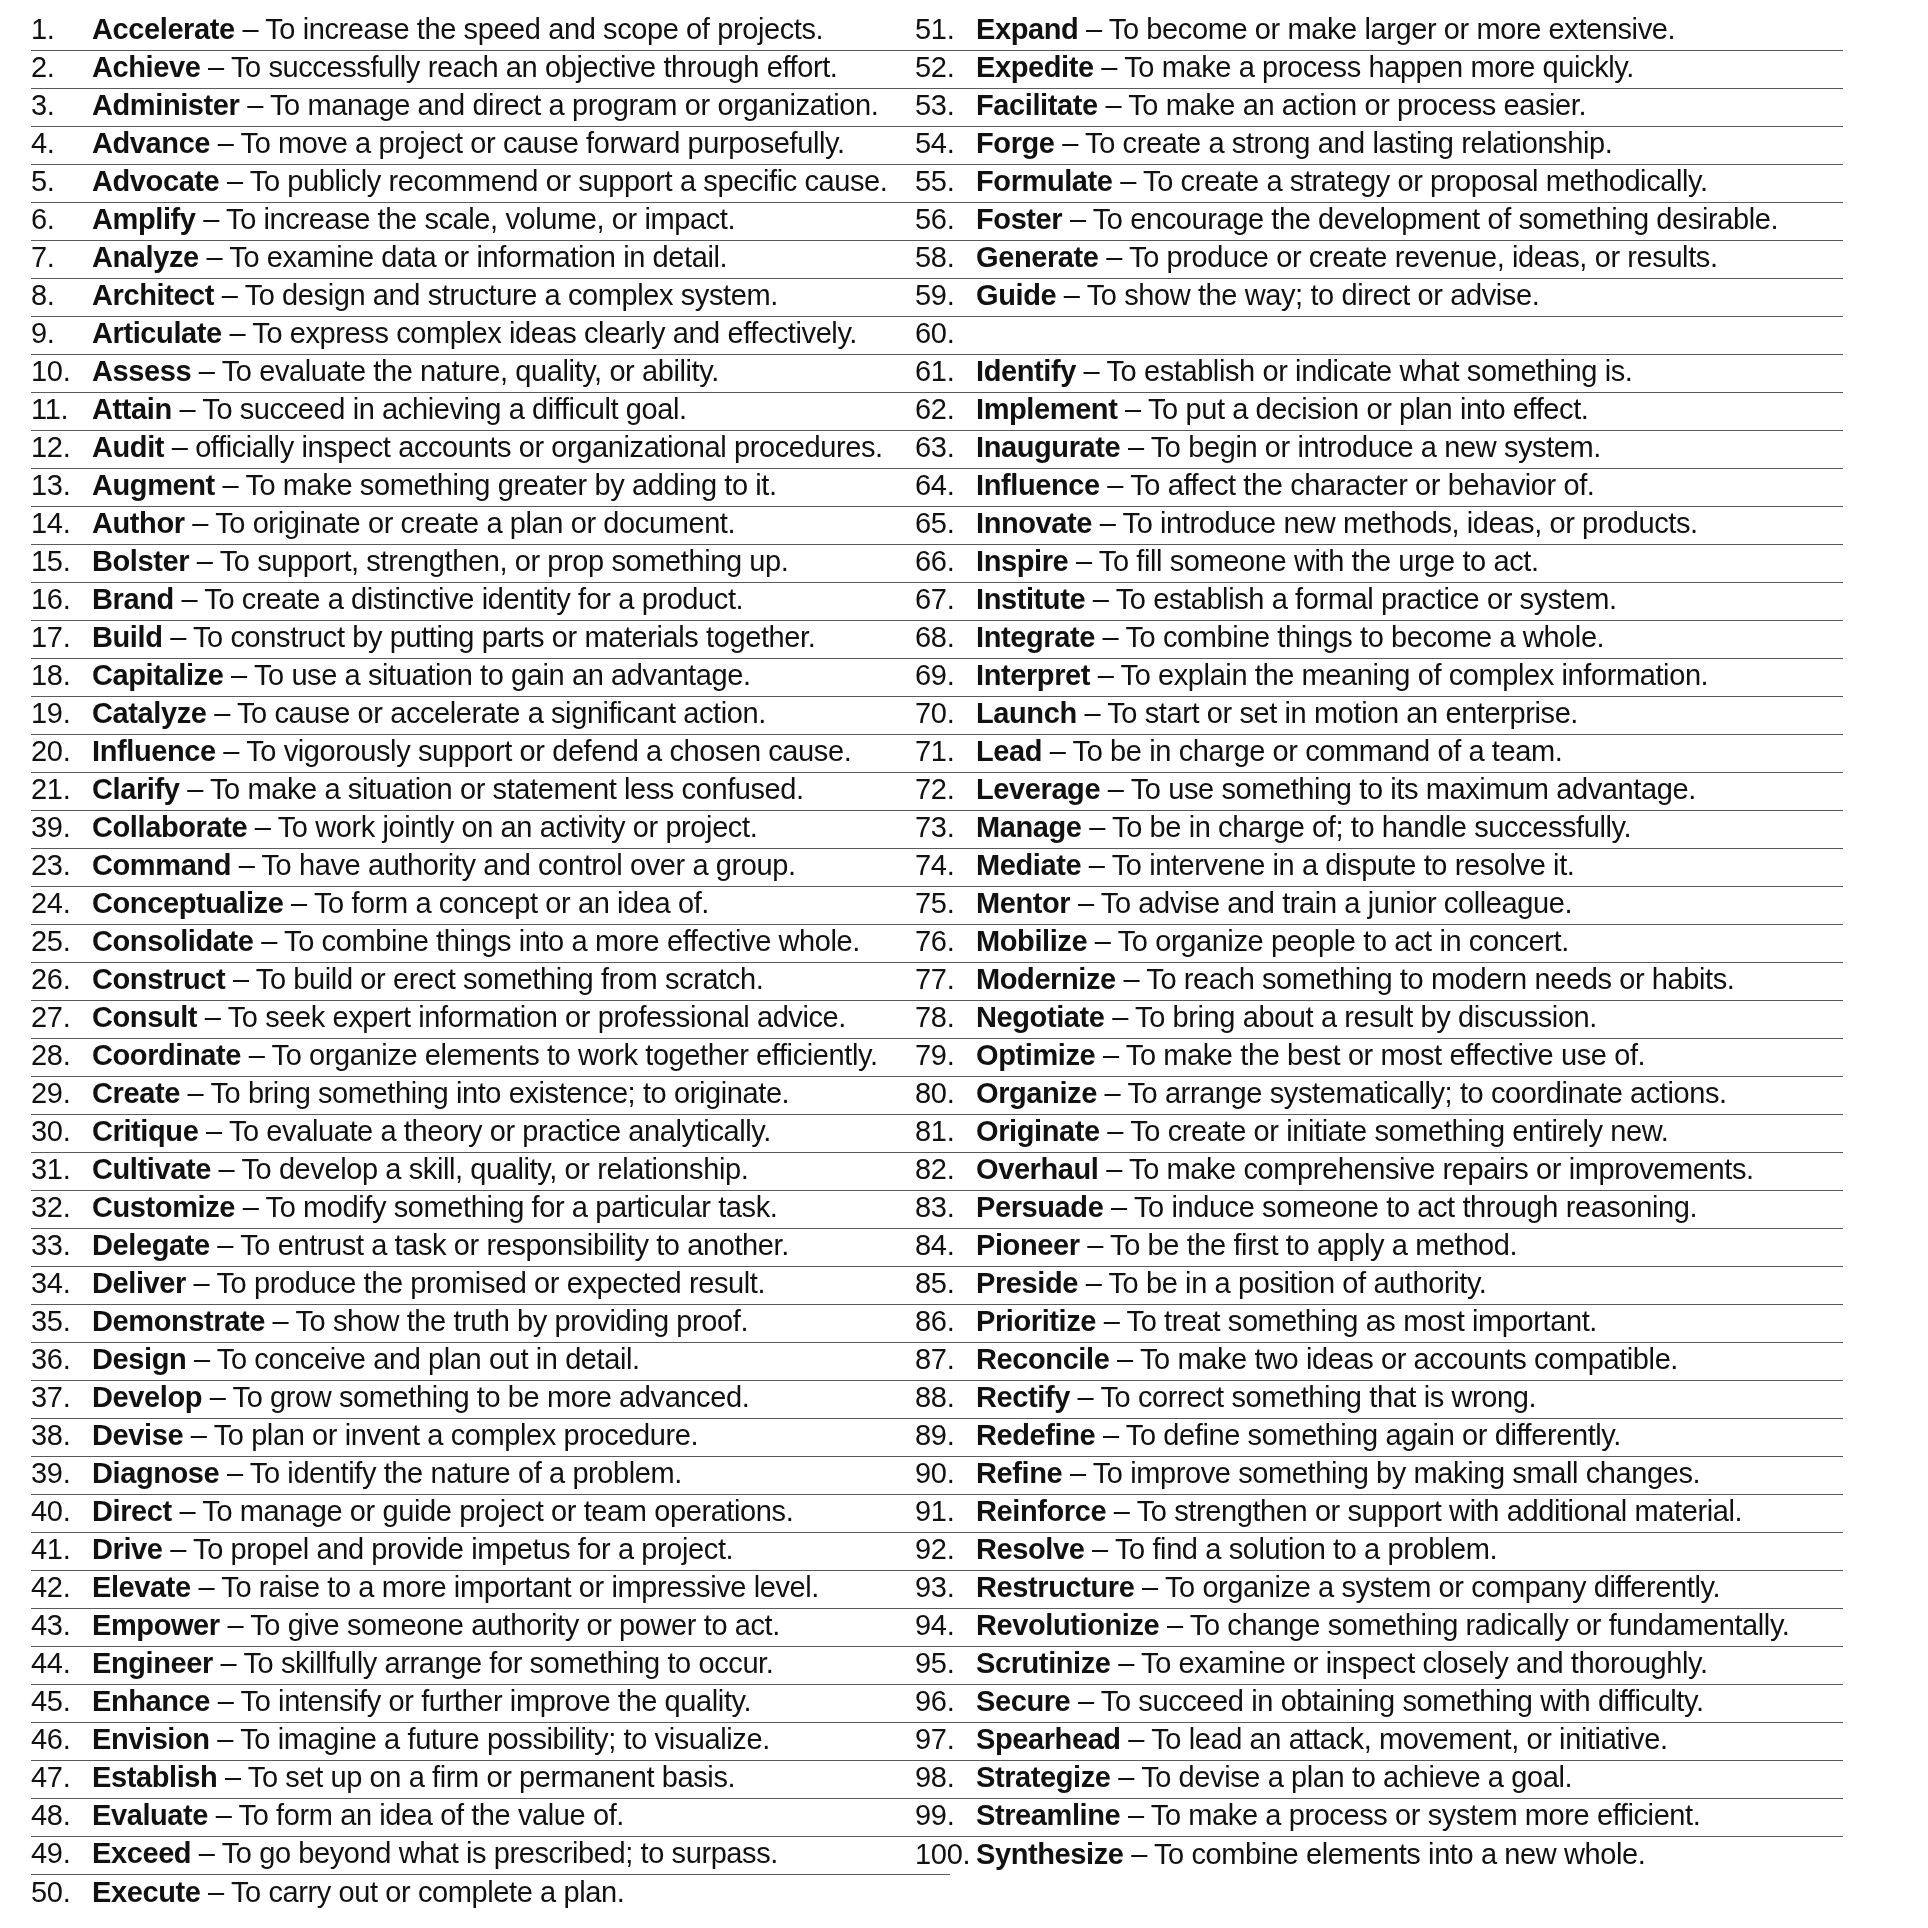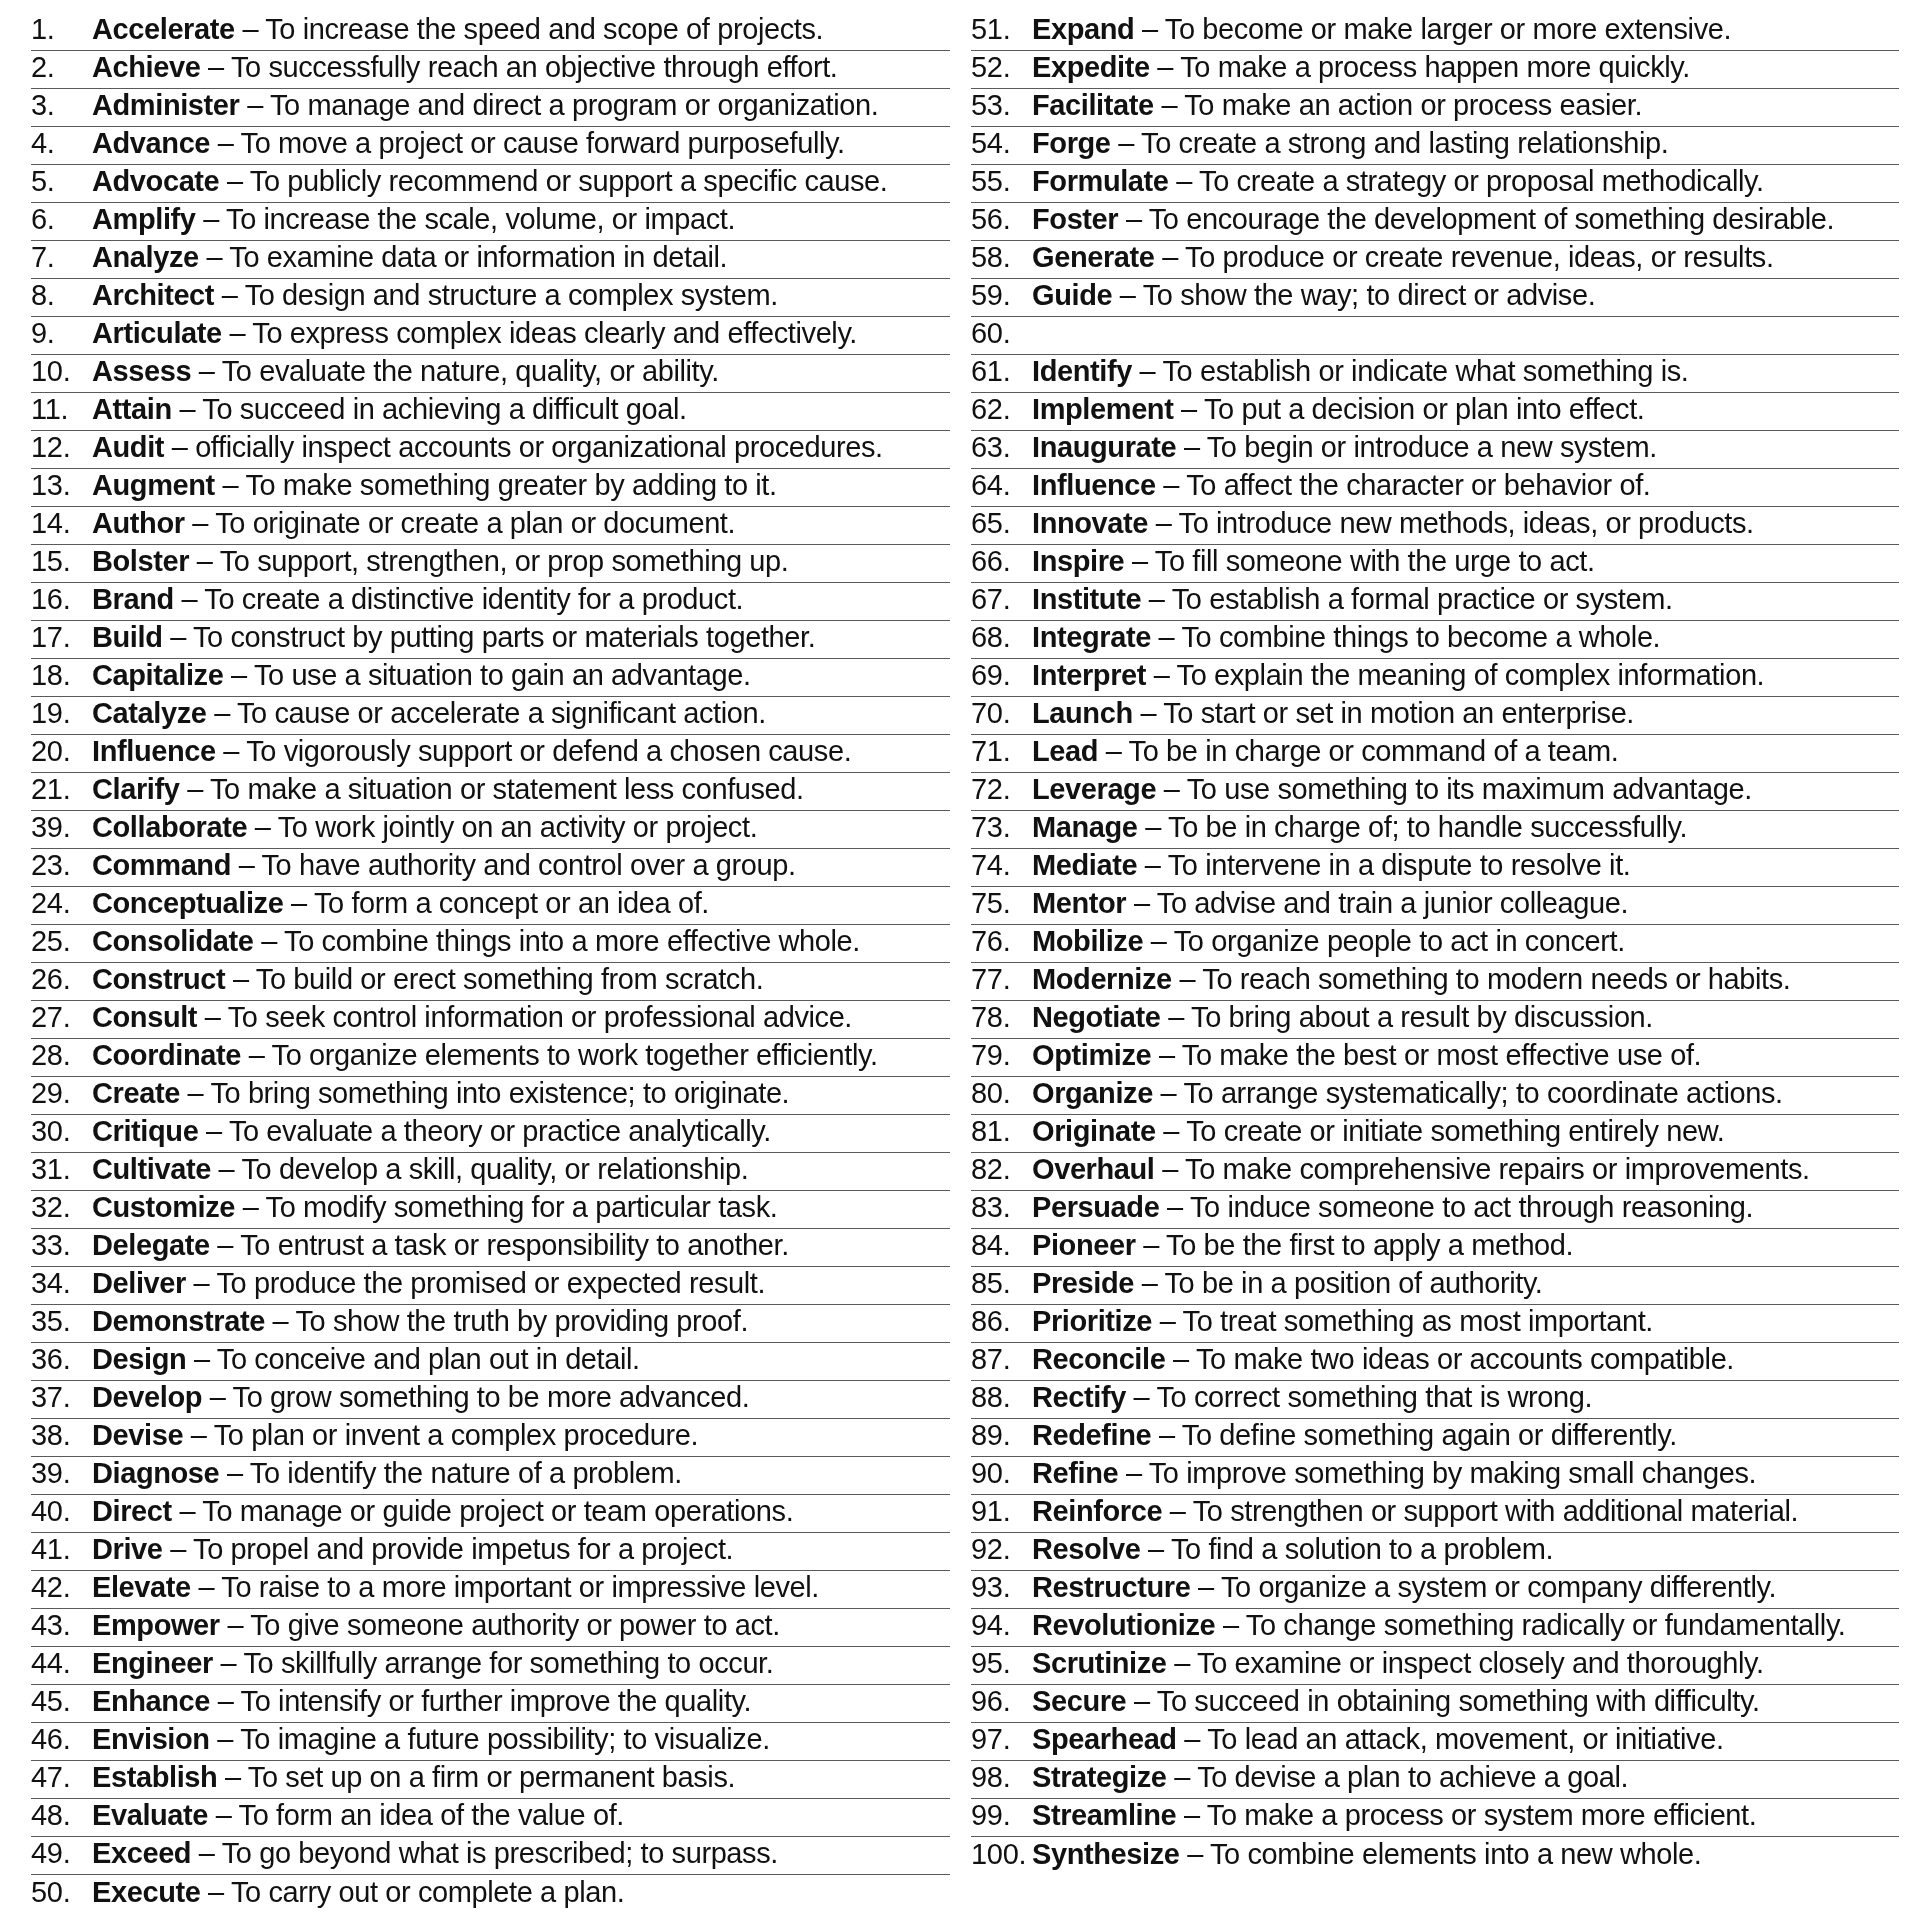--- a/index.html
+++ b/index.html
@@ -1,20 +1,20 @@
 <!DOCTYPE html>
 <html style="font-size:15px"><head>
 <meta charset="utf-8">
 <style>
   html, body { margin: 0; padding: 0; background: #ffffff; }
   body { width: 1928px; height: 1928px; overflow: hidden; position: relative;
          font-family: "Liberation Sans", "DejaVu Sans", sans-serif; color: #111; }
   .column { position: absolute; top: 13px; }
   .col-left { left: 31px; width: 919px; }
-  .col-right { left: 971px; width: 928px; }
+  .col-right { left: 915px; width: 928px; }
   .row { position: relative; height: 38px; box-sizing: border-box;
          border-bottom: 1.9px solid #5a5a5a; white-space: nowrap; }
   .row.last { border-bottom: none; }
   .num { position: absolute; left: 0; bottom: 5.6px; font-size: 29px; line-height: 29px;
          letter-spacing: -0.3px; }
   .entry { position: absolute; left: 61px; bottom: 5.6px; font-size: 29px; line-height: 29px;
            letter-spacing: -0.4px; }
   .term { font-weight: bold; }
 </style>
 </head>
@@ -120,21 +120,21 @@
     <div class="row">
     <span class="num">25.</span>
     <span class="entry"><span class="term">Consolidate</span><span class="def"> – To combine things into a more effective whole.</span></span>
   </div>
     <div class="row">
     <span class="num">26.</span>
     <span class="entry"><span class="term">Construct</span><span class="def"> – To build or erect something from scratch.</span></span>
   </div>
     <div class="row">
     <span class="num">27.</span>
-    <span class="entry"><span class="term">Consult</span><span class="def"> – To seek control information or professional advice.</span></span>
+    <span class="entry"><span class="term">Consult</span><span class="def"> – To seek expert information or professional advice.</span></span>
   </div>
     <div class="row">
     <span class="num">28.</span>
     <span class="entry"><span class="term">Coordinate</span><span class="def"> – To organize elements to work together efficiently.</span></span>
   </div>
     <div class="row">
     <span class="num">29.</span>
     <span class="entry"><span class="term">Create</span><span class="def"> – To bring something into existence; to originate.</span></span>
   </div>
     <div class="row">

